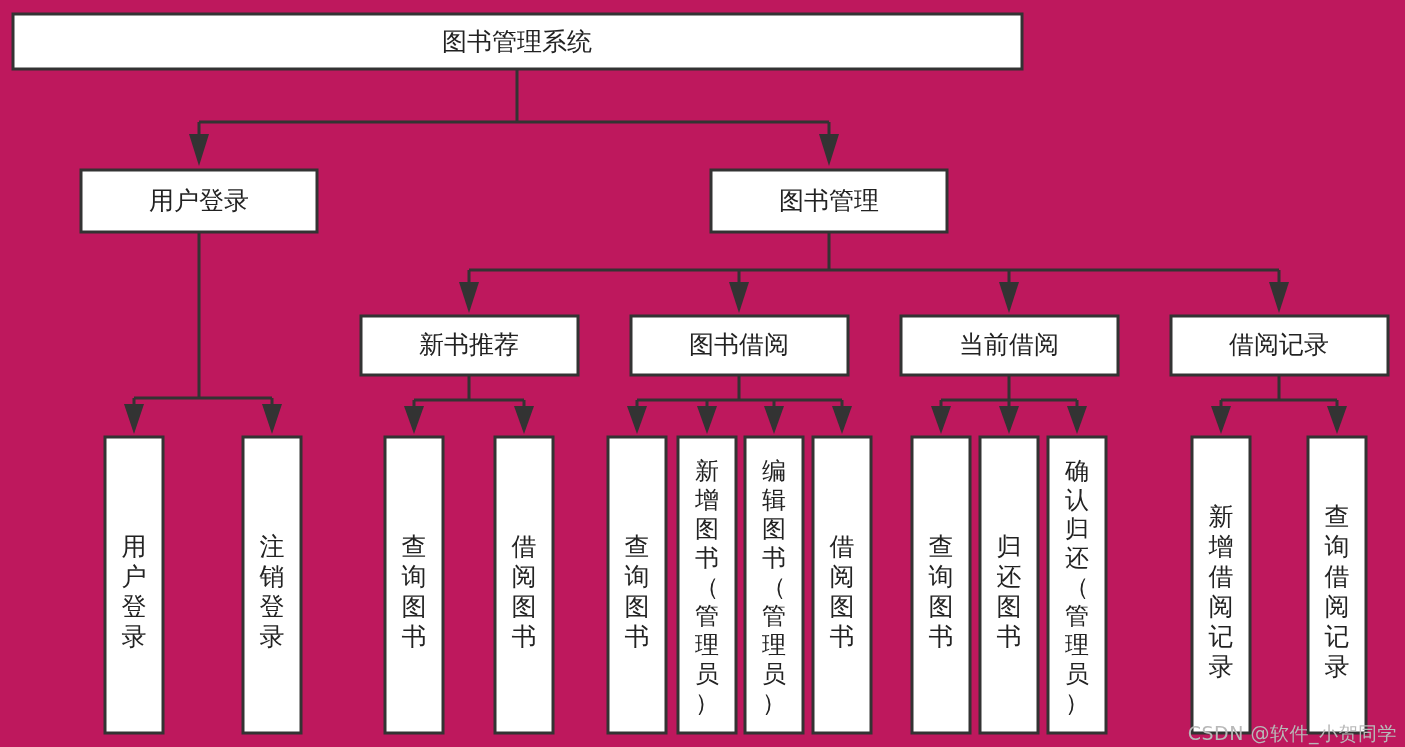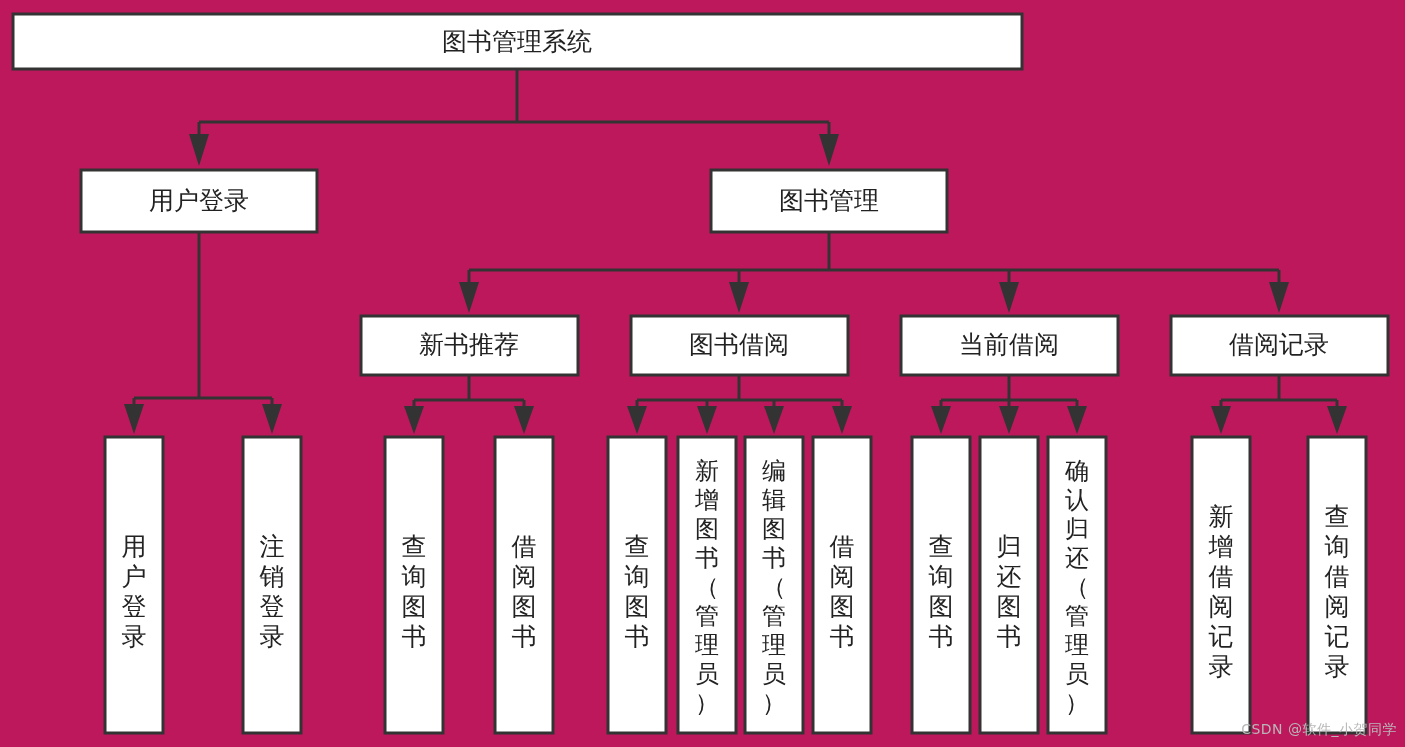--- a/index.html
+++ b/index.html
@@ -16,23 +16,23 @@
     font-family:"DejaVu Sans","Liberation Sans",sans-serif;
     fill:#222222;
     text-anchor:middle;
     dominant-baseline:middle;
   }
   .h-label{font-size:25px;}
   .v-label{font-size:25px;}
   .v-label-small{font-size:24px;}
   .watermark{
     position:absolute;
-    right:8px;bottom:8px;
+    right:8px;bottom:0;
     font-family:"DejaVu Sans","Liberation Sans",sans-serif;
-    font-size:14px;
+    font-size:19px;
     color:#b8b8b8;
     white-space:nowrap;
     letter-spacing:0.5px;
   }
 </style>
 </head>
 <body>
 
 <div id="diagram-root">
 

